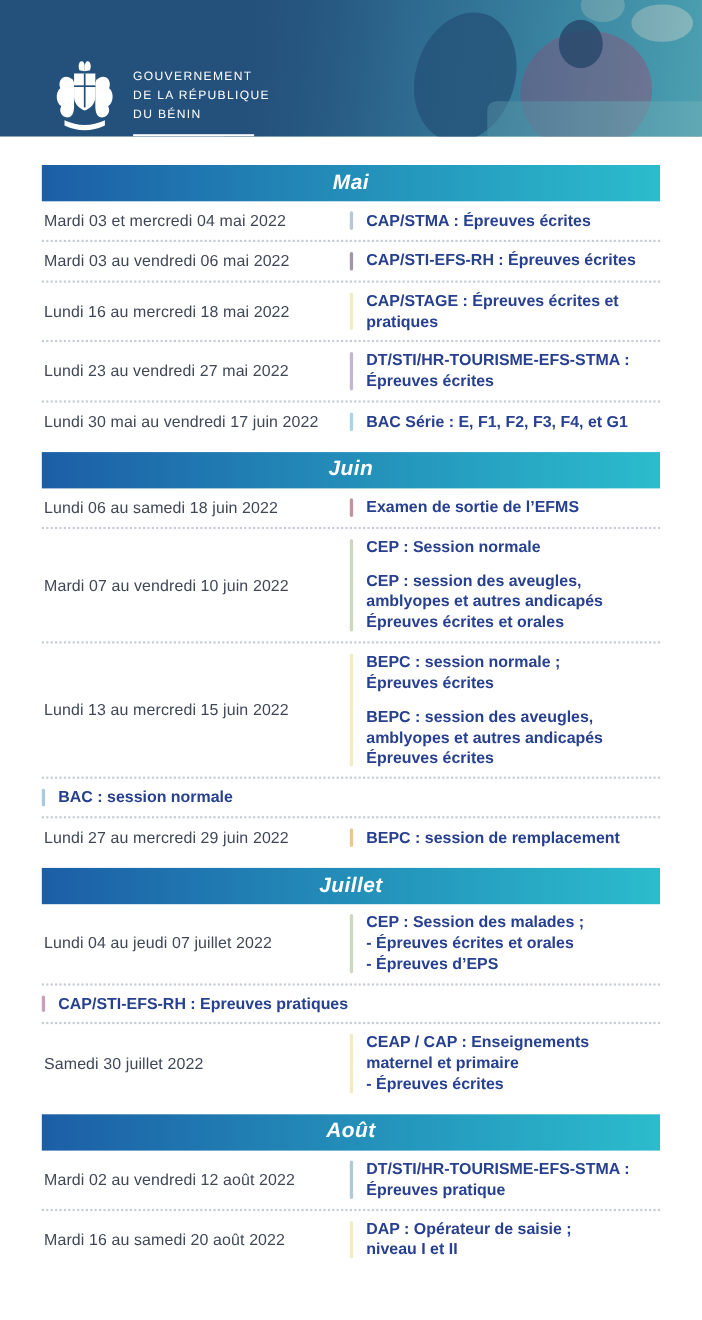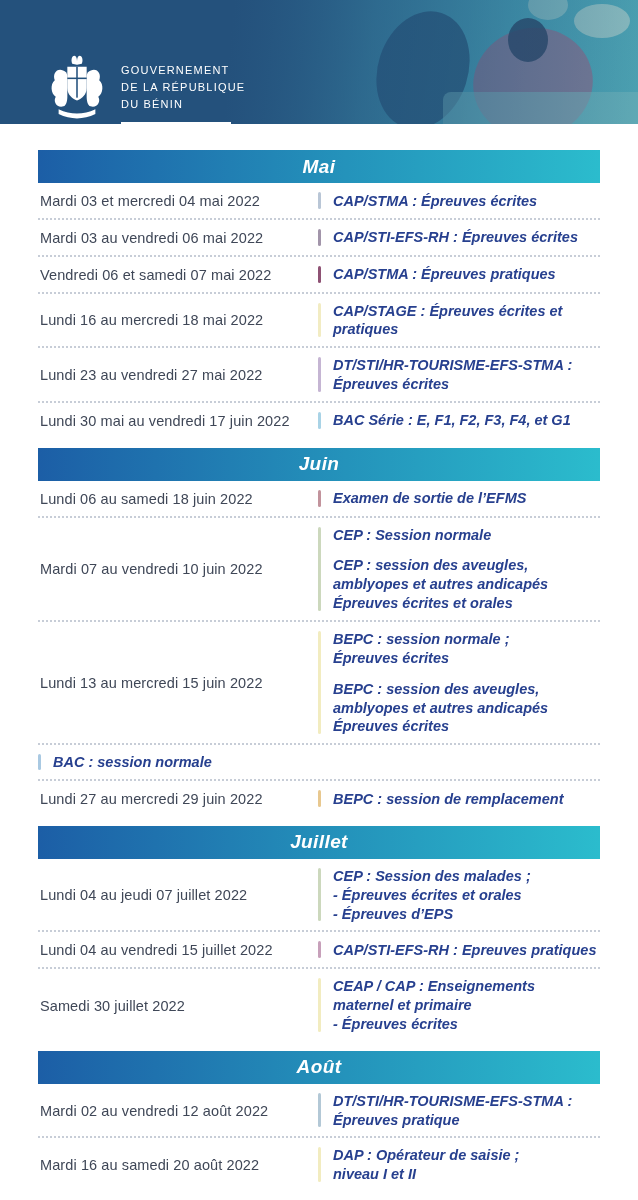--- a/index.html
+++ b/index.html
@@ -32,21 +32,21 @@
   .content{padding:16px 38px;}
   .month-section{margin-top:10px;}
   .month-bar{height:33px;display:flex;align-items:center;justify-content:center;
     background:linear-gradient(90deg,#1c5ea6 0%,#2493bb 55%,#2bbccd 100%);
     color:#fff;font-weight:800;font-style:italic;font-size:19px;letter-spacing:.4px;}
   .row{display:flex;align-items:center;padding:7px 0;border-bottom:2px dotted #c7cdd7;}
   .month-section .row:last-child{border-bottom:none;}
   .row-date{width:280px;flex:none;font-size:14.5px;color:#3f4757;letter-spacing:.1px;line-height:1.3;padding:2px 6px 0 2px;box-sizing:border-box;}
   .row-tick{flex:none;width:3px;border-radius:2px;align-self:stretch;margin:2px 12px 2px 0;}
   .row-events{flex:1;min-width:0;}
-  .row-events p{margin:0;color:#27408f;font-weight:700;font-style:italic;font-size:14.5px;line-height:1.3;white-space:pre-line;padding-top:1px;}
+  .row-events p{margin:0;color:#27408f;font-weight:700;font-size:14.5px;line-height:1.3;white-space:pre-line;padding-top:1px;}
   .row-events p + p{margin-top:11px;}
 </style>
 </head>
 <body>
 
 <div class="header">
   <div class="photo-base">
     <div class="ph ph-silhouette1"></div>
     <div class="ph ph-student-pink"></div>
     <div class="ph ph-head"></div>
@@ -94,27 +94,20 @@
         </div>
       </div>
       <div class="row">
         <div class="row-date">Mardi 03 au vendredi 06 mai 2022</div>
         <div class="row-tick" style="background:#a295aa"></div>
         <div class="row-events">
           <p>CAP/STI-EFS-RH : Épreuves écrites</p>
         </div>
       </div>
       <div class="row">
-        <div class="row-date">Vendredi 06 et samedi 07 mai 2022</div>
-        <div class="row-tick" style="background:#8e5274"></div>
-        <div class="row-events">
-          <p>CAP/STMA : Épreuves pratiques</p>
-        </div>
-      </div>
-      <div class="row">
         <div class="row-date">Lundi 16 au mercredi 18 mai 2022</div>
         <div class="row-tick" style="background:#f2ecc3"></div>
         <div class="row-events">
           <p>CAP/STAGE : Épreuves écrites et
 pratiques</p>
         </div>
       </div>
       <div class="row">
         <div class="row-date">Lundi 23 au vendredi 27 mai 2022</div>
         <div class="row-tick" style="background:#c5b5d3"></div>
@@ -184,21 +177,20 @@
       <div class="row">
         <div class="row-date">Lundi 04 au jeudi 07 juillet 2022</div>
         <div class="row-tick" style="background:#ccd8bd"></div>
         <div class="row-events">
           <p>CEP : Session des malades ;
 - Épreuves écrites et orales
 - Épreuves d’EPS</p>
         </div>
       </div>
       <div class="row">
-        <div class="row-date">Lundi 04 au vendredi 15 juillet 2022</div>
         <div class="row-tick" style="background:#c7a0ba"></div>
         <div class="row-events">
           <p>CAP/STI-EFS-RH : Epreuves pratiques</p>
         </div>
       </div>
       <div class="row">
         <div class="row-date">Samedi 30 juillet 2022</div>
         <div class="row-tick" style="background:#f2ecc0"></div>
         <div class="row-events">
           <p>CEAP / CAP : Enseignements

